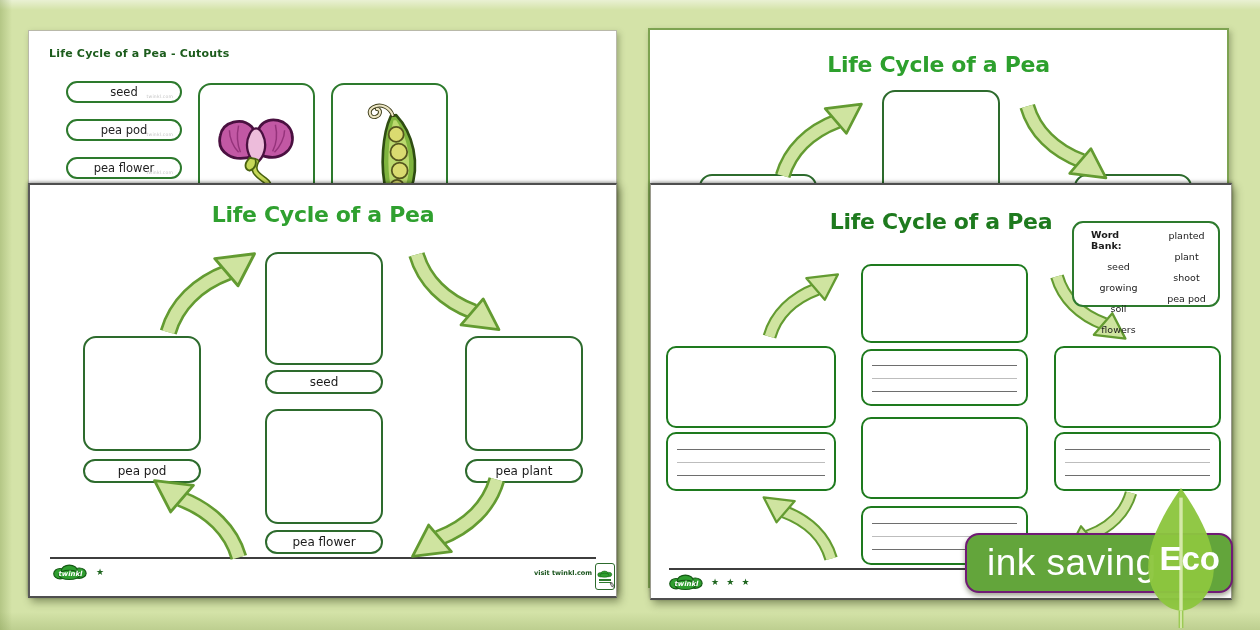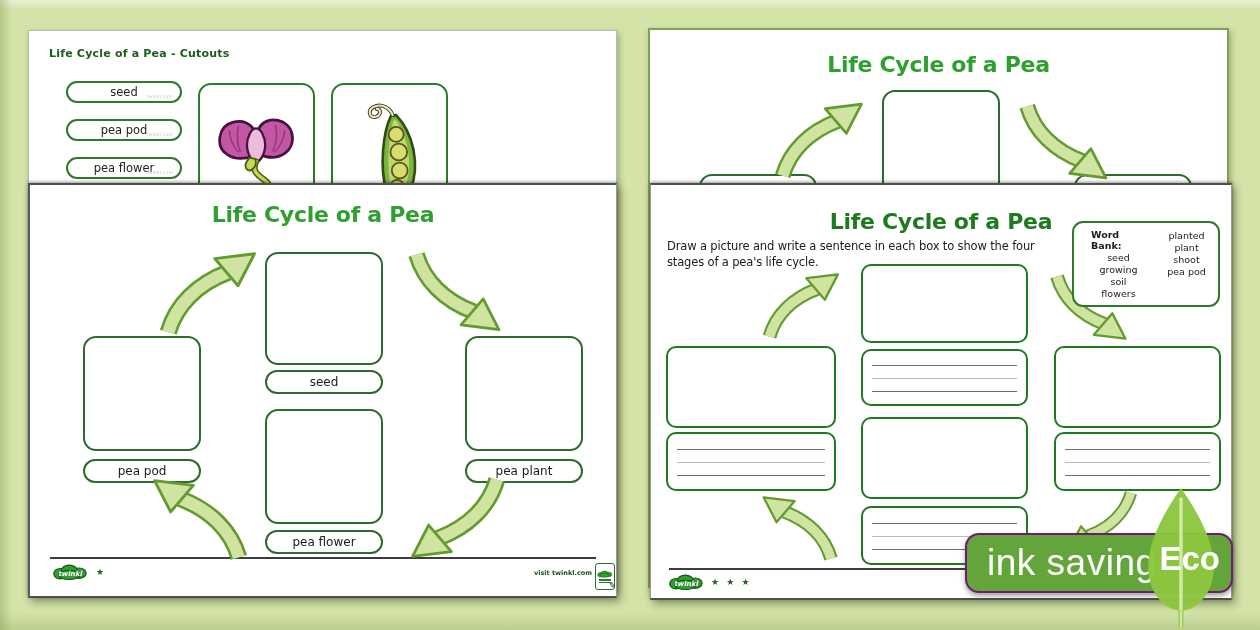--- a/index.html
+++ b/index.html
@@ -45,21 +45,21 @@
 
   
   .rbox { position:absolute; border:2px solid #1e7a1e; border-radius:10px; background:#fff; z-index:2; }
   .wlines { position:absolute; border:2px solid #1e7a1e; border-radius:10px; background:#fff; z-index:2; }
   .wlines i { position:absolute; left:9px; right:9px; height:1px; display:block; }
   .wlines i:nth-child(1){ top:27%; background:#6e6e6e; }
   .wlines i:nth-child(2){ top:51%; background:#bdbdbd; }
   .wlines i:nth-child(3){ top:75%; background:#6e6e6e; }
   .wordbank { position:absolute; border:2px solid #2d7a2d; border-radius:11px; background:#fff; z-index:6;
               display:flex; padding:6px 4px 4px; }
-  .wb-col { flex:1; display:flex; flex-direction:column; align-items:center; gap:1px; font-size:9.5px; color:#1b1b1b;margin-left:13px; }
+  .wb-col { flex:1; display:flex; flex-direction:column; align-items:center; gap:10px; font-size:9.5px; color:#1b1b1b;margin-left:13px; }
   .wb-head { font-weight:bold; }
   .instructions { position:absolute; font-size:11.5px; color:#1b1b1b; line-height:1.35; letter-spacing:-.15px; }
 
   
   .tlogo { position:absolute; }
   .tlogo svg { width:100%; height:100%; }
   .stars-row { position:absolute; font-size:9px; letter-spacing:2px; color:#1e651e; font-weight:bold; }
 
   
   .eco-badge { position:absolute; left:965px; top:533px; width:268px; height:60px; z-index:10;
@@ -211,21 +211,20 @@
         <use href="#twinkl-cloud"></use>
       </svg>
     <span class="qline"></span>
       <span class="qline"></span>
     <span class="pencil">✎</span>
   </div>
 </div>
 
 <div class="page front-page" style="left:650px; top:183px; width:582px; height:417px; border-left:1px solid #9a9a8d; border-right:1px solid #9a9a8d; border-bottom:2px solid #4f4f4f;">
   <div class="wtitle" style="top:24px; font-size:22px; color:#1e7a1e;">Life Cycle of a Pea</div>
-  <div class="instructions" style="left:16px; top:54px; width:398px;">Draw a picture and write a sentence in each box to show the four stages of a pea's life cycle.</div>
 
   <div class="wordbank" style="left:421px; top:36px; width:148px; height:86px;">
     <div class="wb-col">
       <span class="wb-head">Word Bank:</span>
       <span>seed</span>
       <span>growing</span>
       <span>soil</span>
       <span>flowers</span>
     </div>
     <div class="wb-col" style="padding-top:1px;">

